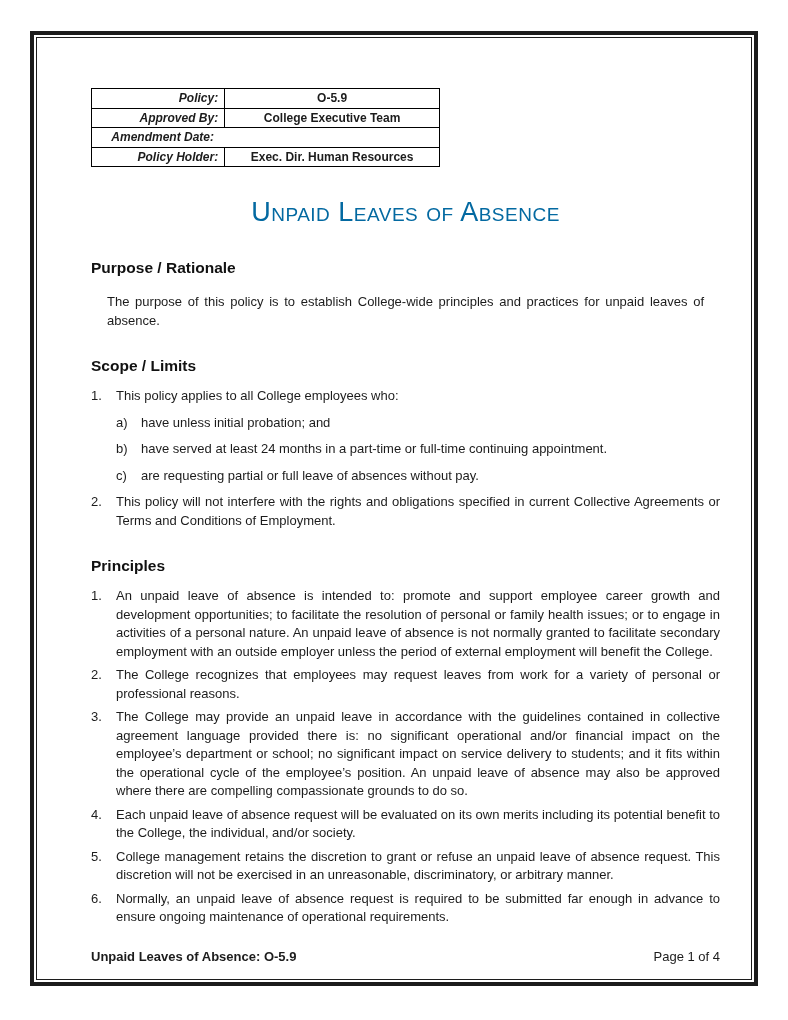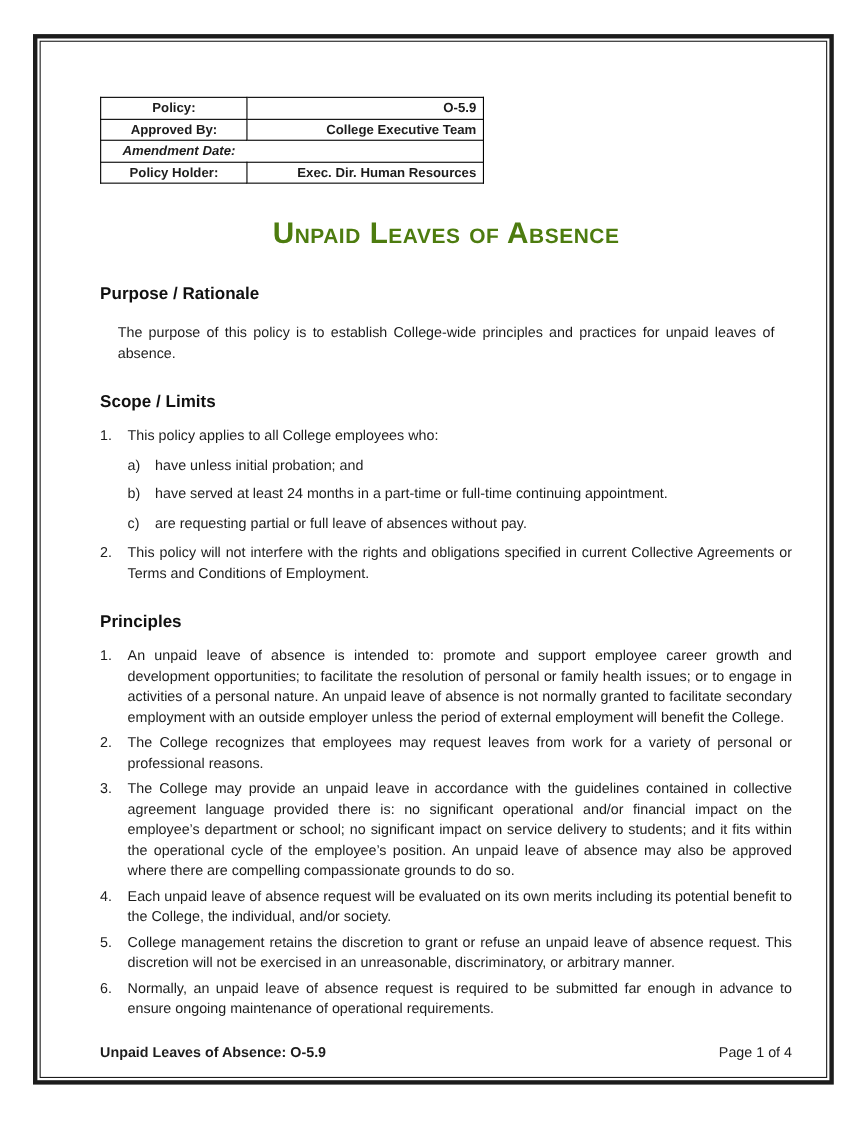--- a/index.html
+++ b/index.html
@@ -23,29 +23,29 @@
 
   
   .doc-header { display:flex; justify-content:space-between; align-items:flex-start; }
   .logo-box { width:240px; height:100px; }
 
   table.policy-table { border-collapse:collapse; table-layout:fixed; }
   table.policy-table td {
     border:1px solid #000; font-size:12px; font-weight:bold;
     padding:1px 6px; height:16.5px; white-space:nowrap; overflow:hidden;
   }
-  td.lbl { width:116px; text-align:center; }
-  td.val { width:195px; text-align:right;margin-left:28px; }
+  td.lbl { width:116px; text-align:right;font-style:italic; }
+  td.val { width:195px; text-align:center;margin-left:28px; }
   td.merged { width:335px; text-align:left;font-style:italic; }
   .merged-lbl { display:inline-block; width:116px; text-align:right; }
 
   .doc-title {
     margin:30px 0 0 0; text-align:center;
-    font-variant:small-caps; font-weight:bold;
-    font-size:27px; letter-spacing:0.5px; color:#4d7c0f;
+    font-variant:small-caps; font-weight:normal;
+    font-size:27px; letter-spacing:0.5px; color:#0369a1;
   }
 
   h2.sec-heading { font-size:15.5px; font-weight:bold; margin:27px 0 12px 0; color:#111; }
   h2.first { margin-top:31px; }
 
   p.body-para { font-size:13px; line-height:18.5px; margin:16px; text-align:justify; }
 
   .li { display:flex; margin:0 0 5px 0; font-size:13px; line-height:18.5px; }
   .li .num { flex:none; width:25px; }
   .li .li-text { flex:1; text-align:justify; }

